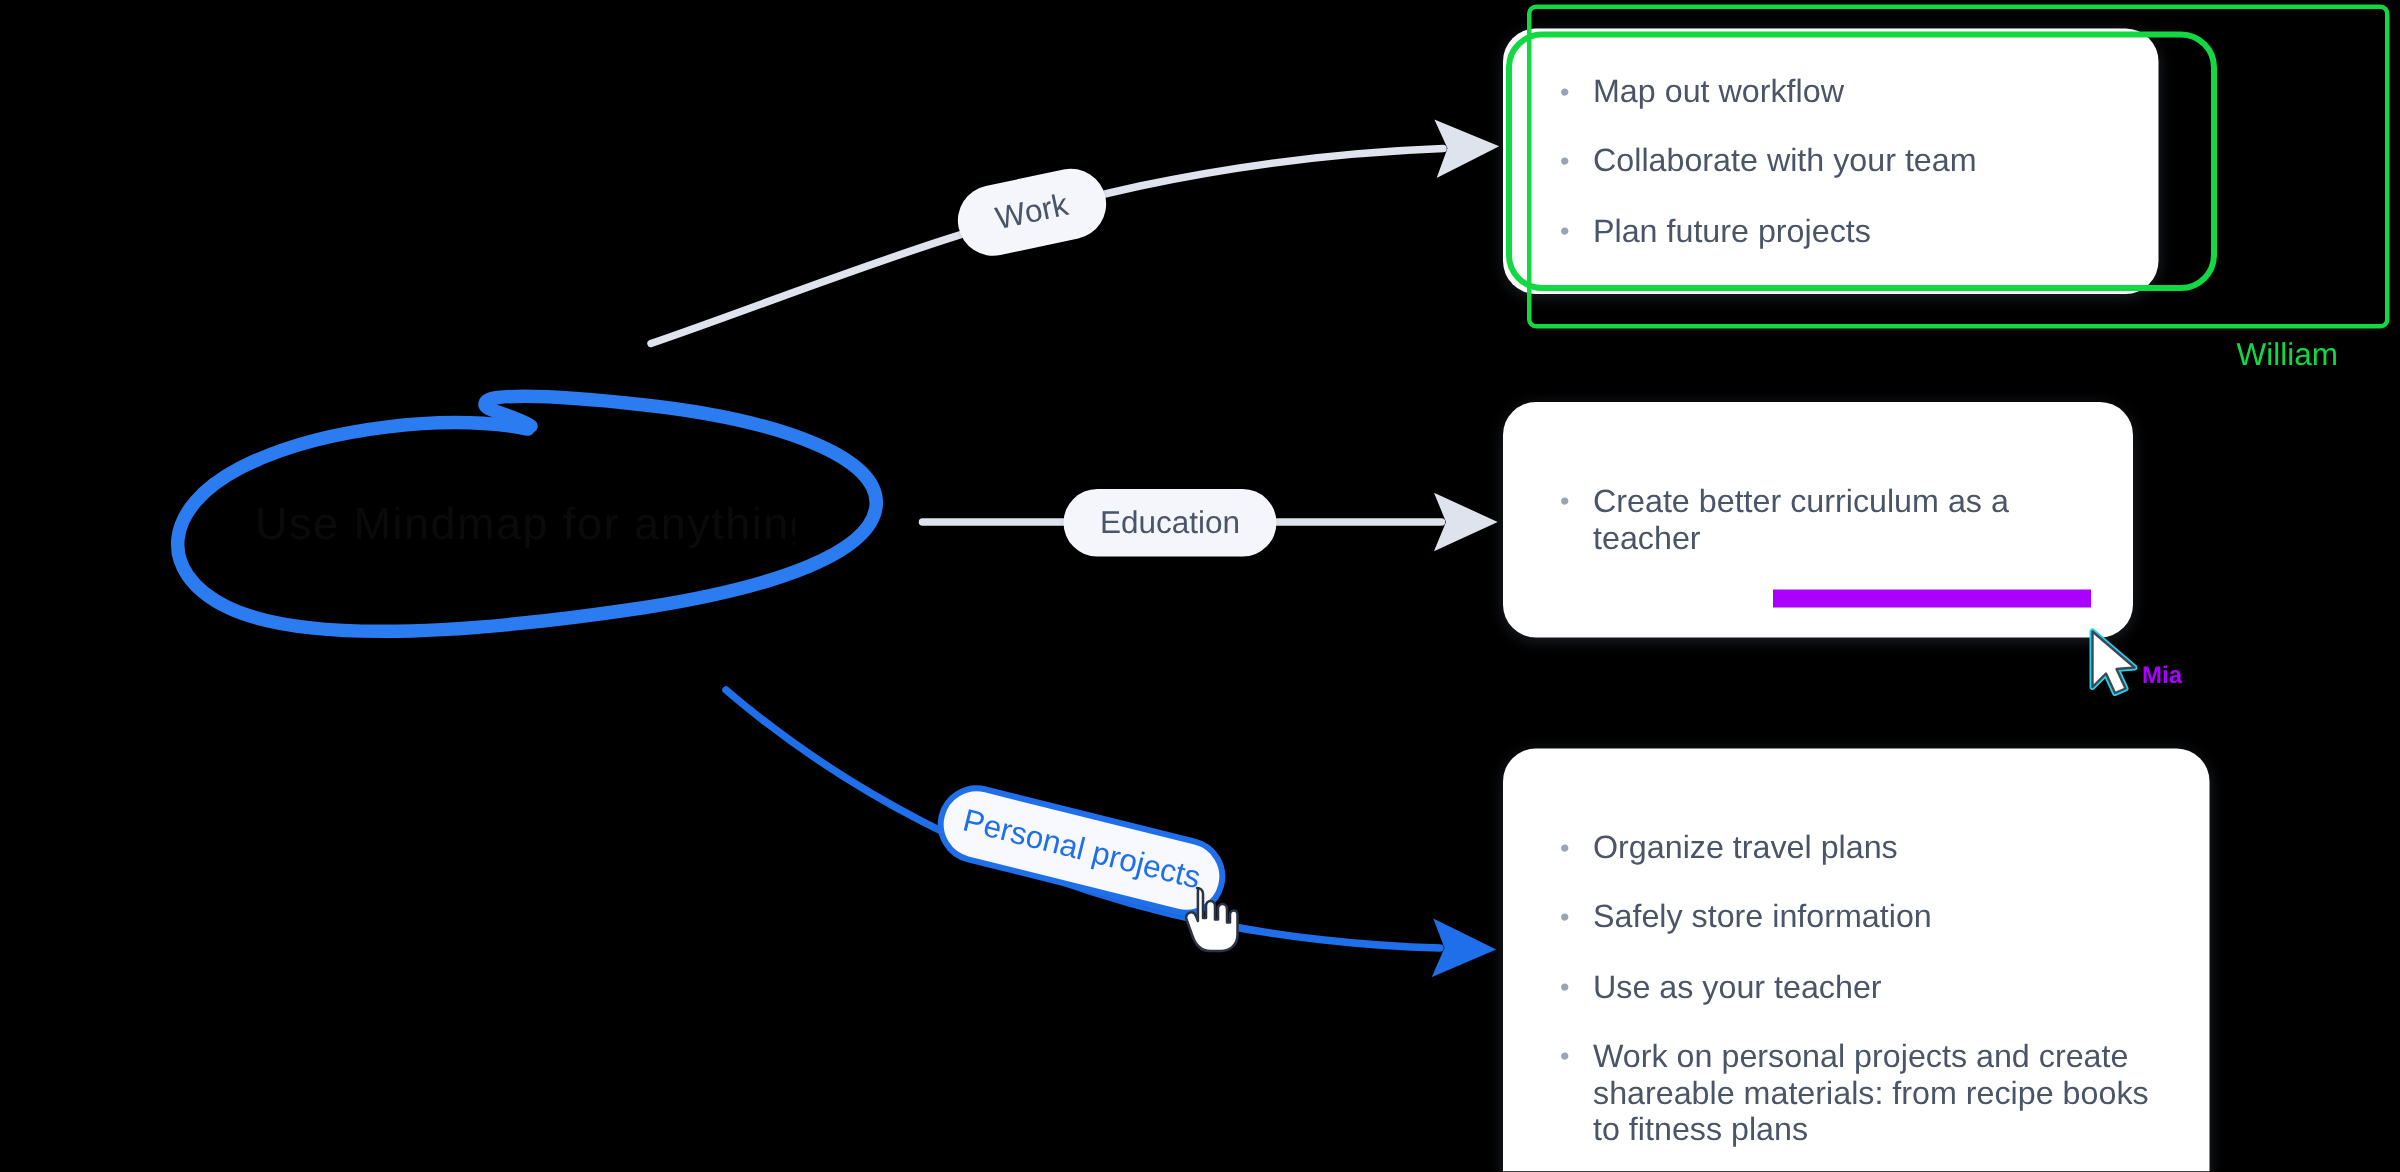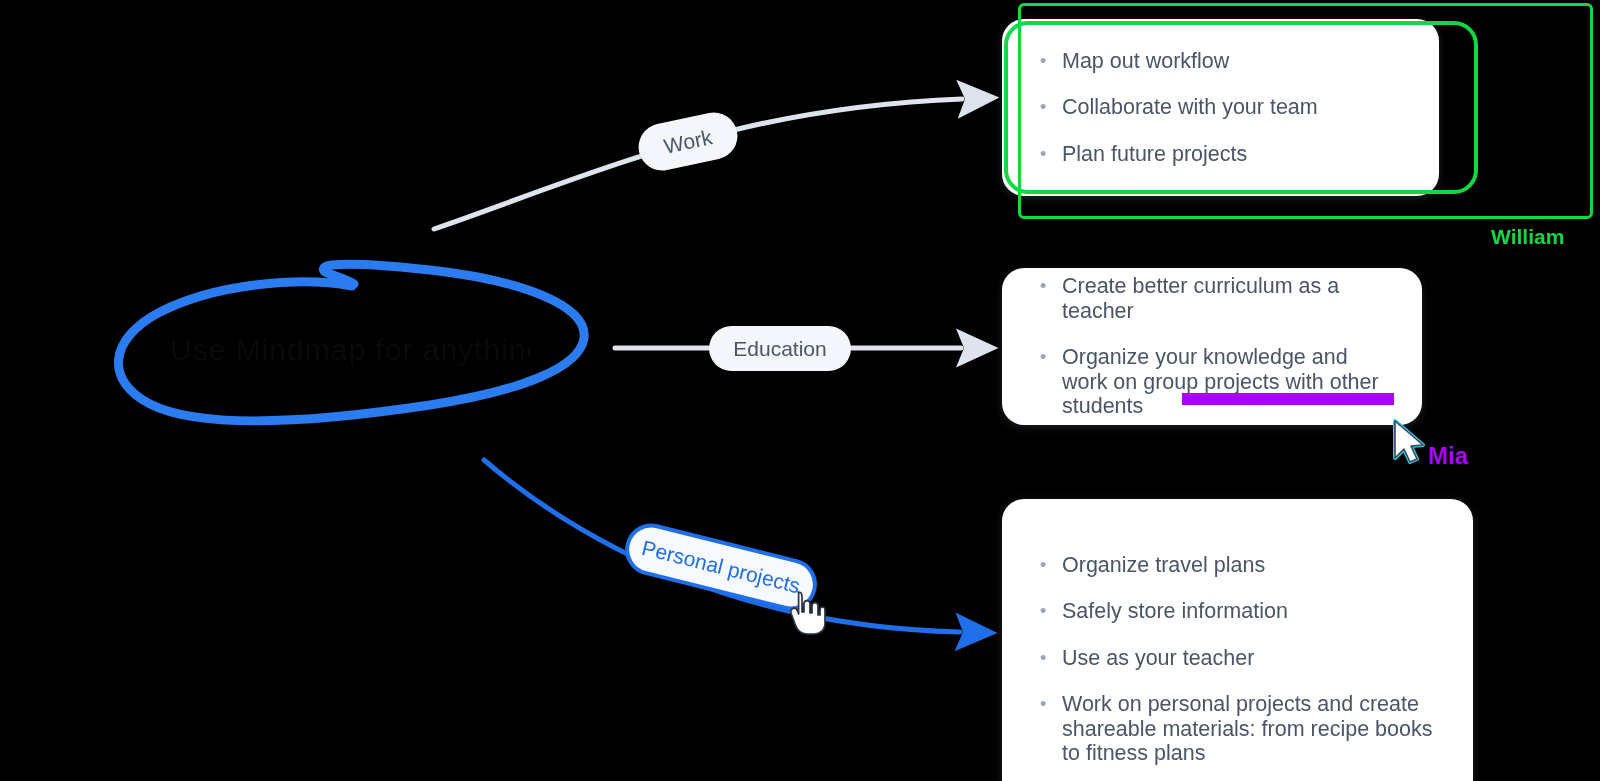--- a/index.html
+++ b/index.html
@@ -140,40 +140,40 @@
     border: 4px solid #12d942;
     border-radius: 24px;
     box-sizing: border-box;
   }
   .name-william {
     position: absolute;
     left: 1491px;
     top: 225px;
     color: #12d942;
     font-size: 21px;
-    font-weight: bold;
+    font-weight: normal;
     white-space: nowrap;
     text-align: right;
   }
 
   
   .highlight-purple {
     position: absolute;
     left: 1182px;
     top: 393px;
     width: 212px;
     height: 12px;
     background: #aa00ff;
   }
   .name-mia {
     position: absolute;
     left: 1428px;
     top: 442px;
     color: #aa00ff;
-    font-size: 24px;
+    font-size: 16px;
     font-weight: bold;
     white-space: nowrap;
   }
 
   
   .cursor {
     position: absolute;
     pointer-events: none;
   }
   .cursor-arrow { left: 1389px; top: 418px; }
@@ -235,21 +235,20 @@
     </div>
   </div>
 
   <div class="sel-outer-green"></div>
   <div class="sel-card-green"></div>
   <div class="name-william">William</div>
 
   <div class="card card-education">
     <div class="bullets">
       <div class="bullet">Create better curriculum as a teacher</div>
-      <div class="bullet">Organize your knowledge and work on group projects with other students</div>
     </div>
   </div>
 
   <div class="highlight-purple"></div>
   <div class="name-mia">Mia</div>
 
   <svg class="cursor cursor-arrow" width="44" height="48" viewBox="0 0 44 48">
     <path d="M6,3 L6,40 L15,31 L21,44 L28,41 L22,28 L34,27 Z" fill="none" stroke="#22d3ee" stroke-width="4" stroke-linejoin="round"></path>
     <path d="M6,3 L6,40 L15,31 L21,44 L28,41 L22,28 L34,27 Z" fill="#ffffff" stroke="#3d4758" stroke-width="1.6" stroke-linejoin="round"></path>
   </svg>

